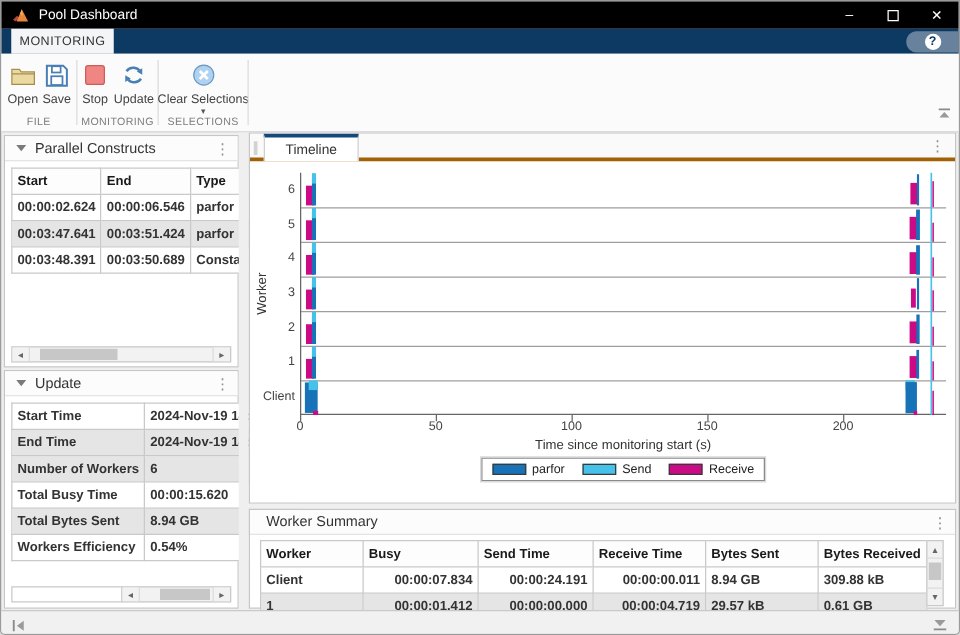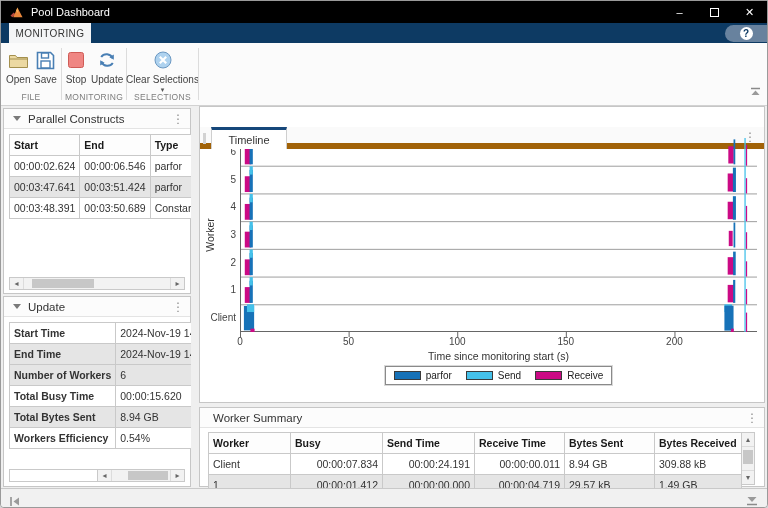--- a/index.html
+++ b/index.html
@@ -37,21 +37,21 @@
   
   .panel { position:absolute; background:#fff; border:1px solid #c6c6c6; }
   .phead { height:20px; display:flex; align-items:center; border-bottom:1px solid #e4e4e4; background:#fcfcfc; }
   .ptri { width:0; height:0; border-left:4px solid transparent; border-right:4px solid transparent; border-top:5px solid #7a7a7a; margin-left:9px; }
   .ptitle { font-size:11.5px; color:#333; margin-left:7px; }
   .kebab { margin-left:auto; margin-right:6px; color:#8d8d8d; font-size:12px; line-height:10px; cursor:default; }
   
   table.grid { border-collapse:collapse; table-layout:fixed; font-size:10.5px; color:#333; background:#fff; }
   table.grid th, table.grid td { border:1px solid #c9c9c9; overflow:hidden; white-space:nowrap; padding:4px 4px; }
   table.grid th { font-weight:bold; color:#1a1a1a; background:#fdfdfd; text-align:left; height:20px; }
-  table.grid td { height:20px; }
+  table.grid td { height:20px;font-weight:bold; }
   tr.alt td { background:#e5e5e5; }
   .num { text-align:right; }
   
   .hscroll { position:absolute; height:13px; display:flex; border:1px solid #c9c9c9; background:#f2f2f2; }
   .sbtn { width:13px; display:flex; align-items:center; justify-content:center; font-size:8px; color:#666; background:#f2f2f2; }
   .htrack { position:relative; flex:1; border-left:1px solid #dcdcdc; border-right:1px solid #dcdcdc; }
   .hthumb { position:absolute; top:1px; bottom:1px; background:#c7c7c7; }
   .vscroll { position:absolute; width:14px; border:1px solid #c9c9c9; background:#f2f2f2; display:flex; flex-direction:column; }
   .vbtn { height:13px; display:flex; align-items:center; justify-content:center; font-size:8px; color:#666; }
   .vtrack { position:relative; flex:1; border-top:1px solid #dcdcdc; border-bottom:1px solid #dcdcdc; }
@@ -63,21 +63,21 @@
   #sum-panel { left:2px; top:295px; width:188px; height:191px; }
   #sum-table { position:absolute; left:5px; top:25px; }
   #sum-table td.lbl { font-weight:bold; }
   #sum-stub { position:absolute; left:5px; top:172px; width:89px; height:13px; border:1px solid #c9c9c9; background:#fff; }
   #sum-hscroll { left:93px; top:172px; width:88px; }
   
   .vsplit { position:absolute; left:190px; top:105px; width:8px; height:382px; background:#efefef; cursor:col-resize; }
   .hsplit { position:absolute; left:198px; top:402px; width:566px; height:4px; background:#efefef; cursor:row-resize; }
   
   #tl-panel { left:198px; top:105px; width:566px; height:297px; }
-  .tabbar { position:relative; height:22px; background:#fafafa; border-bottom:6px solid #a16207;margin-top:20px; }
+  .tabbar { position:relative; height:22px; background:#fafafa; border-bottom:3px solid #a16207; }
   .doc-tab { position:absolute; left:11px; top:0; width:76px; height:22px; background:#fff;
     border-top:3px solid #16477a; border-left:1px solid #cfcfcf; border-right:1px solid #cfcfcf;
     font-size:11px; color:#333; display:flex; align-items:center; justify-content:center; z-index:2; }
   .tab-handle { position:absolute; left:3px; top:6px; width:3px; height:11px; background:#d2d2d2; }
   .tab-kebab { position:absolute; right:8px; top:5px; color:#8d8d8d; font-size:12px; line-height:11px; }
   #worker-axis-label { position:absolute; left:3px; top:31px; width:14px; height:194px; display:flex; align-items:center; justify-content:center; }
   #worker-axis-label span { transform:rotate(-90deg); white-space:nowrap; font-size:10.5px; color:#333; }
   #plot-svg { position:absolute; left:40px; top:31px; }
   .y-cat { position:absolute; left:0; width:36px; text-align:right; font-size:10px; color:#444; }
   .x-tick-label { position:absolute; width:40px; text-align:center; font-size:10px; color:#444; top:229px; }
@@ -444,21 +444,21 @@
             <td class="num">00:00:00.011</td>
             <td>8.94 GB</td>
             <td>309.88 kB</td>
           </tr>
           <tr class="alt">
             <td>1</td>
             <td class="num">00:00:01.412</td>
             <td class="num">00:00:00.000</td>
             <td class="num">00:00:04.719</td>
             <td>29.57 kB</td>
-            <td>1.49 GB</td>
+            <td>0.61 GB</td>
           </tr>
         </tbody>
     </table>
     <div class="vscroll" id="ws-vscroll">
       <span class="vbtn">▴</span>
       <span class="vtrack">
           <span class="vthumb" style="top:3px;height:14px;"></span>
         </span>
       <span class="vbtn">▾</span>
     </div>

